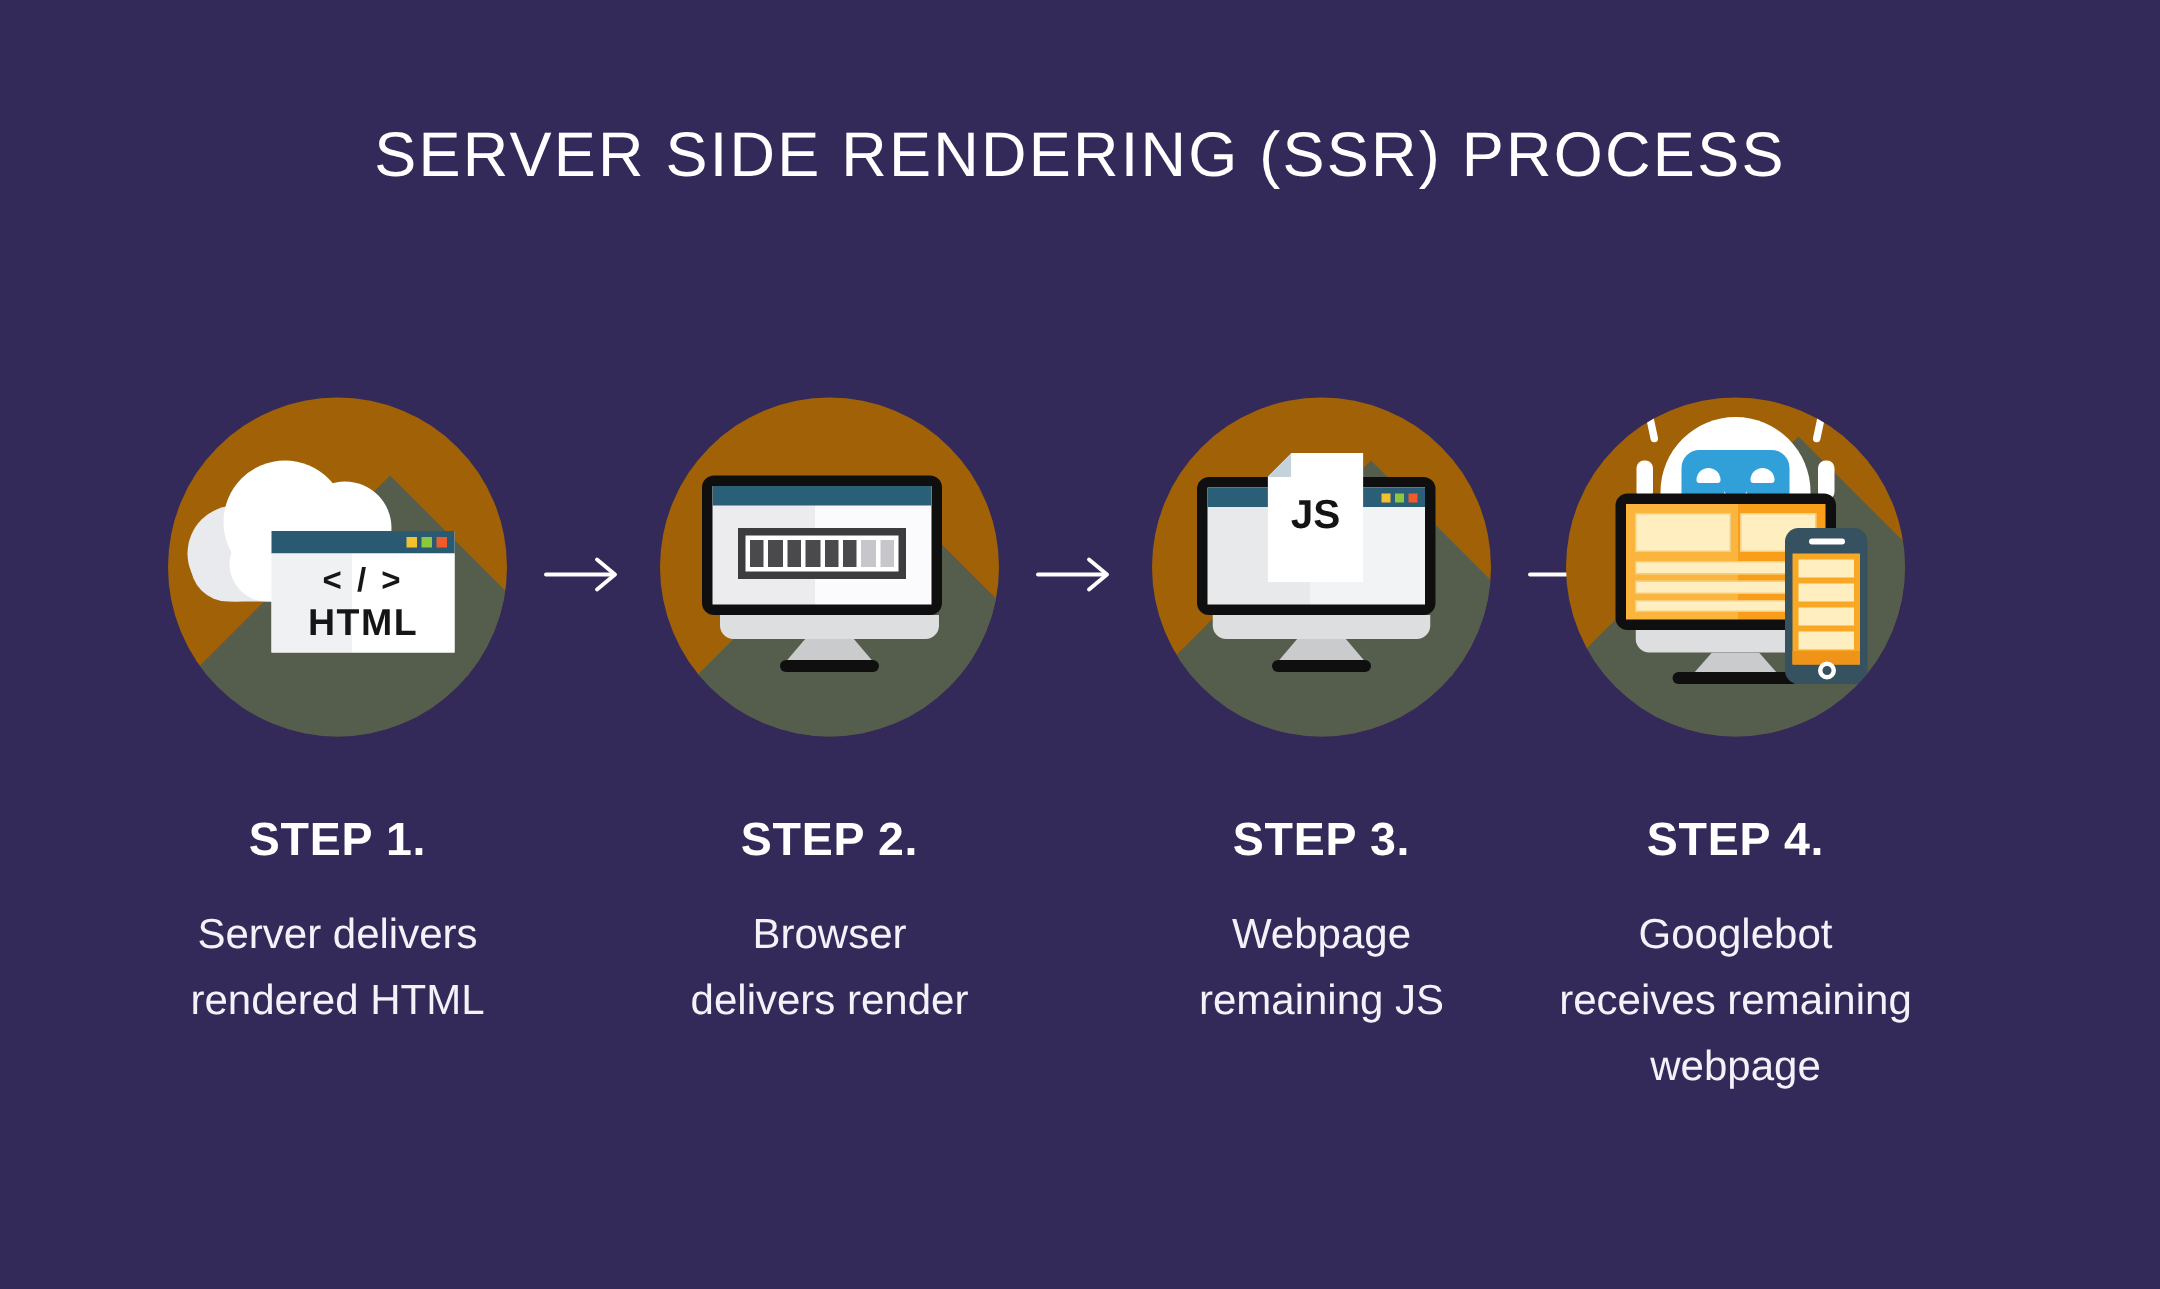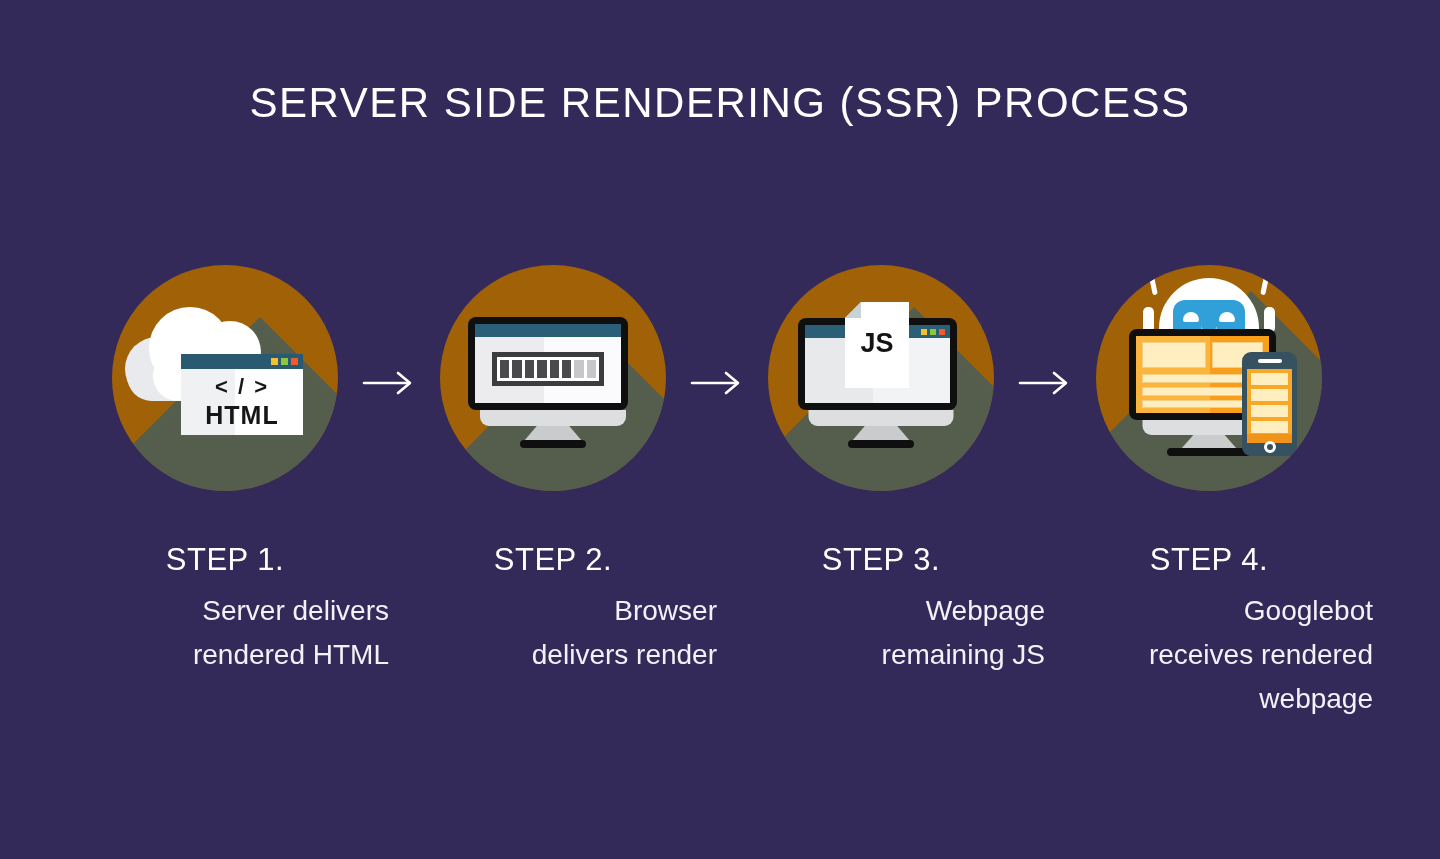--- a/index.html
+++ b/index.html
@@ -25,21 +25,21 @@
     font-weight: 500;
     letter-spacing: 1.5px;
     white-space: nowrap;
   }
 
   
   .step { position: absolute; top: 265px; width: 328px; }
   #step1 { left: 61px; }
   #step2 { left: 389px; }
   #step3 { left: 717px; }
-  #step4 { left: 1045px; }
+  #step4 { left: 993px; }
 
   .circle {
     position: relative;
     width: 226px; height: 226px;
     margin: 0 auto;
     border-radius: 50%;
     background: #a16207;
     overflow: hidden;
   }
   
@@ -154,24 +154,24 @@
 
   
   .arrow { position: absolute; top: 369px; width: 54px; height: 28px; }
   #arrow1 { left: 362px; }
   #arrow2 { left: 690px; }
   #arrow3 { left: 1018px; }
 
   
   .step-label {
     margin-top: 51px; text-align: center; color: #ffffff;
-    font-size: 31px; font-weight: 400; letter-spacing: 0.5px; line-height: 36px;
+    font-size: 31px; font-weight: 700; letter-spacing: 0.5px; line-height: 36px;
   }
   .step-desc {
-    margin-top: 11px; text-align: right; color: #f4f2f9;
+    margin-top: 23px; text-align: center; color: #f4f2f9;
     font-size: 28px; font-weight: 400; line-height: 44px;
   }
   .step-desc span { display: block; }
 </style>
 </head>
 <body>
 
 <div class="stage">
 
   <div class="title">SERVER SIDE RENDERING (SSR) PROCESS</div>
@@ -323,18 +323,18 @@
             <div class="pbar pb4"></div>
             <div class="pshade"></div>
           </div>
           <div class="home"></div>
         </div>
       </div>
     </div>
     <div class="step-label">STEP 4.</div>
     <div class="step-desc">
       <span>Googlebot</span>
-      <span>receives rendered</span>
+      <span>receives remaining</span>
       <span>webpage</span>
     </div>
   </div>
 
 </div>
 
 </body></html>

